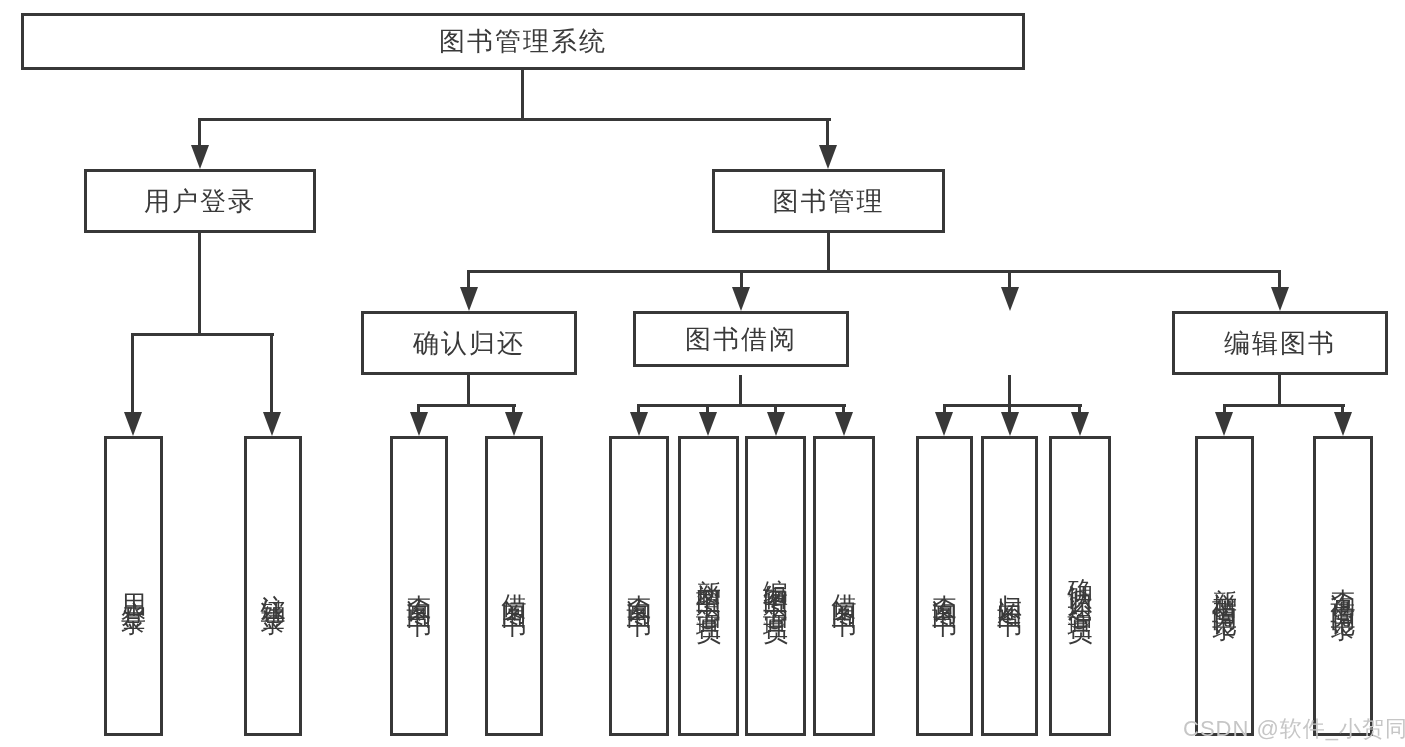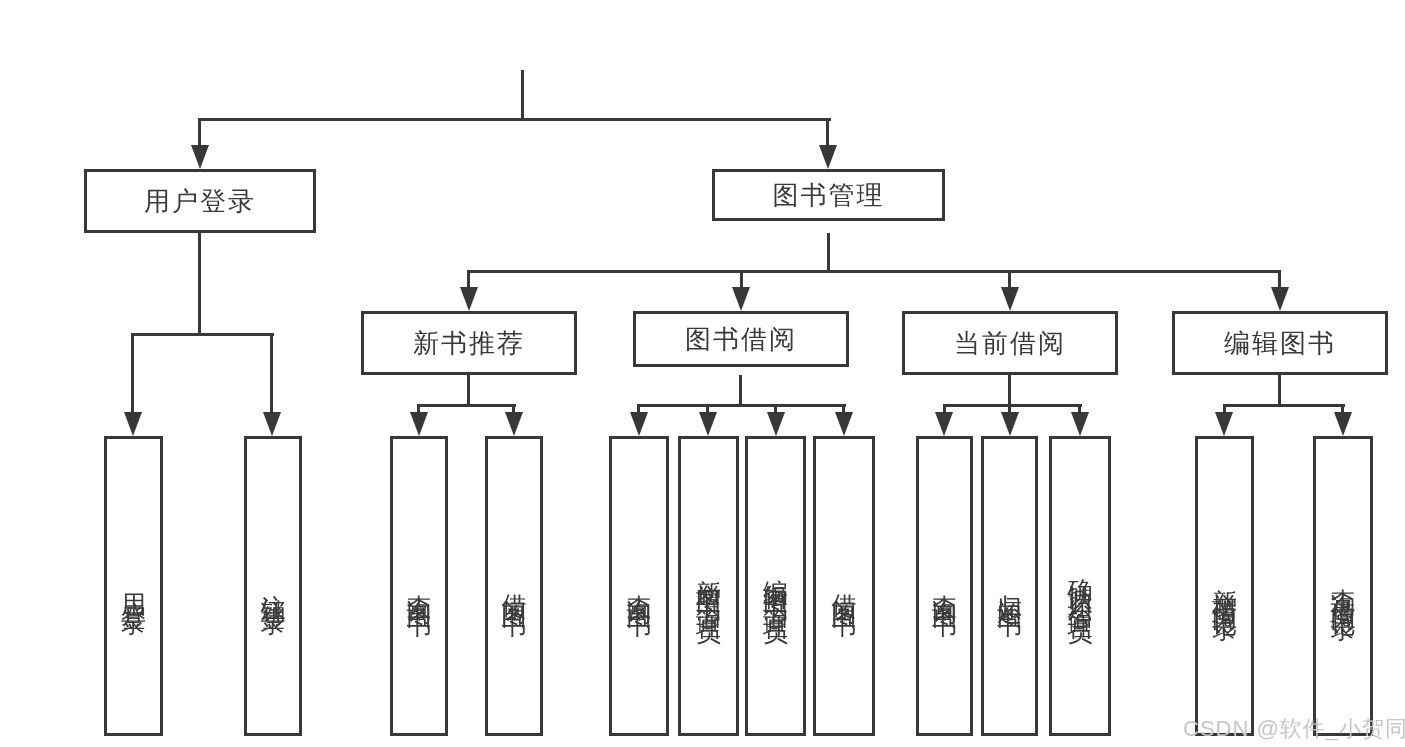--- a/index.html
+++ b/index.html
@@ -35,52 +35,52 @@
   .watermark{
     position:absolute;left:1183px;top:714px;z-index:5;
     font-size:22px;letter-spacing:1px;color:var(--wm);white-space:nowrap;
   }
 </style>
 </head>
 <body>
 
 <div class="stage">
 
+  <div class="box hbox" style="left:21px;top:13px;width:1004px;height:57px;">图书管理系统</div>
 
   <div class="vline" style="left:521px;top:70px;height:50px;"></div>
   <div class="hline" style="left:198px;top:118px;width:633px;"></div>
   <div class="vline" style="left:198px;top:118px;height:29px;"></div>
   <div class="arr" style="left:191px;top:145px;"></div>
   <div class="vline" style="left:826px;top:118px;height:29px;"></div>
   <div class="arr" style="left:819px;top:145px;"></div>
 
   <div class="box hbox" style="left:84px;top:169px;width:232px;height:64px;">用户登录</div>
-  <div class="box hbox" style="left:712px;top:169px;width:233px;height:52px;">图书管理</div>
+  <div class="box hbox" style="left:712px;top:169px;width:233px;height:64px;">图书管理</div>
 
   <div class="vline" style="left:198px;top:233px;height:103px;"></div>
   <div class="hline" style="left:131px;top:333px;width:143px;"></div>
   <div class="vline" style="left:131px;top:333px;height:81px;"></div>
   <div class="arr" style="left:124px;top:412px;"></div>
   <div class="vline" style="left:270px;top:333px;height:81px;"></div>
   <div class="arr" style="left:263px;top:412px;"></div>
 
   <div class="vline" style="left:827px;top:233px;height:40px;"></div>
   <div class="hline" style="left:467px;top:270px;width:813px;"></div>
   <div class="vline" style="left:467px;top:270px;height:19px;"></div>
   <div class="arr" style="left:460px;top:287px;"></div>
   <div class="vline" style="left:740px;top:270px;height:19px;"></div>
   <div class="arr" style="left:732px;top:287px;"></div>
   <div class="vline" style="left:1008px;top:270px;height:19px;"></div>
   <div class="arr" style="left:1001px;top:287px;"></div>
   <div class="vline" style="left:1278px;top:270px;height:19px;"></div>
   <div class="arr" style="left:1271px;top:287px;"></div>
 
-  <div class="box hbox" style="left:361px;top:311px;width:216px;height:64px;">新书推荐</div>
+  <div class="box hbox" style="left:361px;top:311px;width:216px;height:64px;">确认归还</div>
   <div class="box hbox" style="left:633px;top:311px;width:216px;height:56px;">图书借阅</div>
-  <div class="box hbox" style="left:902px;top:311px;width:216px;height:64px;">当前借阅</div>
   <div class="box hbox" style="left:1172px;top:311px;width:216px;height:64px;">编辑图书</div>
 
   <div class="vline" style="left:467px;top:375px;height:31px;"></div>
   <div class="hline" style="left:417px;top:404px;width:99px;"></div>
   <div class="vline" style="left:417px;top:404px;height:10px;"></div>
   <div class="arr" style="left:410px;top:412px;"></div>
   <div class="vline" style="left:512px;top:404px;height:10px;"></div>
   <div class="arr" style="left:505px;top:412px;"></div>
 
   <div class="vline" style="left:739px;top:375px;height:31px;"></div>

